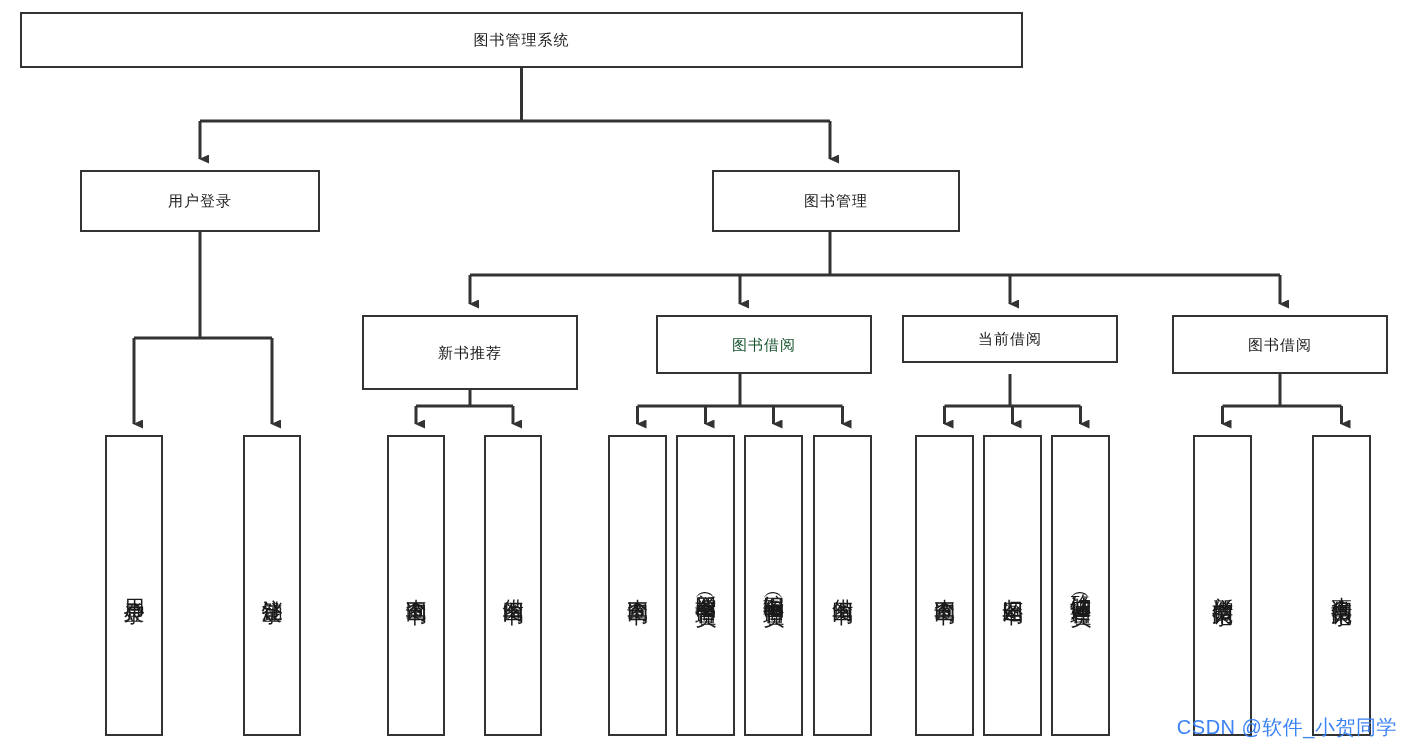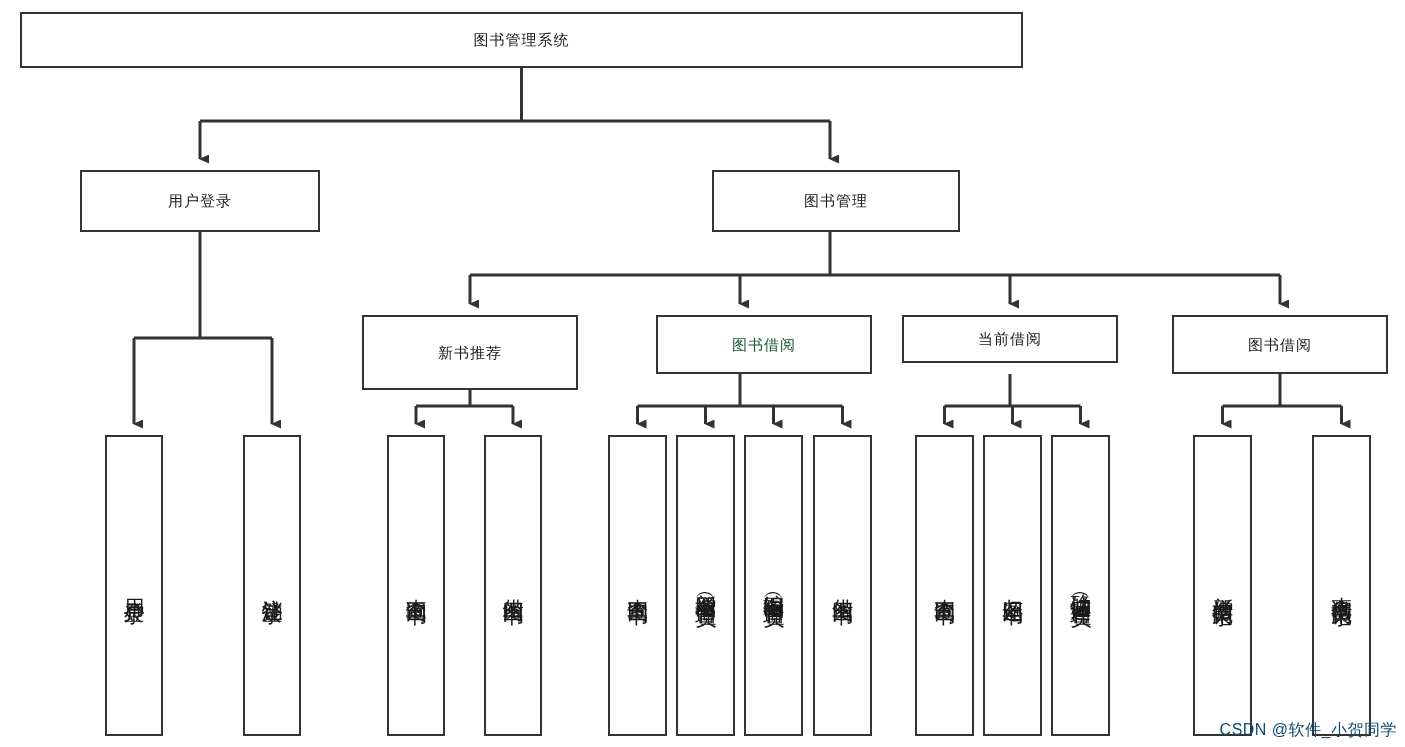--- a/index.html
+++ b/index.html
@@ -51,22 +51,22 @@
   .node.vert .vtext {
     writing-mode: vertical-rl;
     text-orientation: upright;
     white-space: nowrap;
     text-align: center;
   }
   #watermark {
     position: absolute;
     right: 8px;
     bottom: 6px;
-    font-size: 16px;
-    color: #0c4a6e;
+    font-size: 20px;
+    color: #3b82f6;
     letter-spacing: 0.5px;
     white-space: nowrap;
   }
 </style>
 </head>
 <body>
 
 <div id="canvas">
   <svg class="edges" viewBox="0 0 1405 747">
     <defs>

